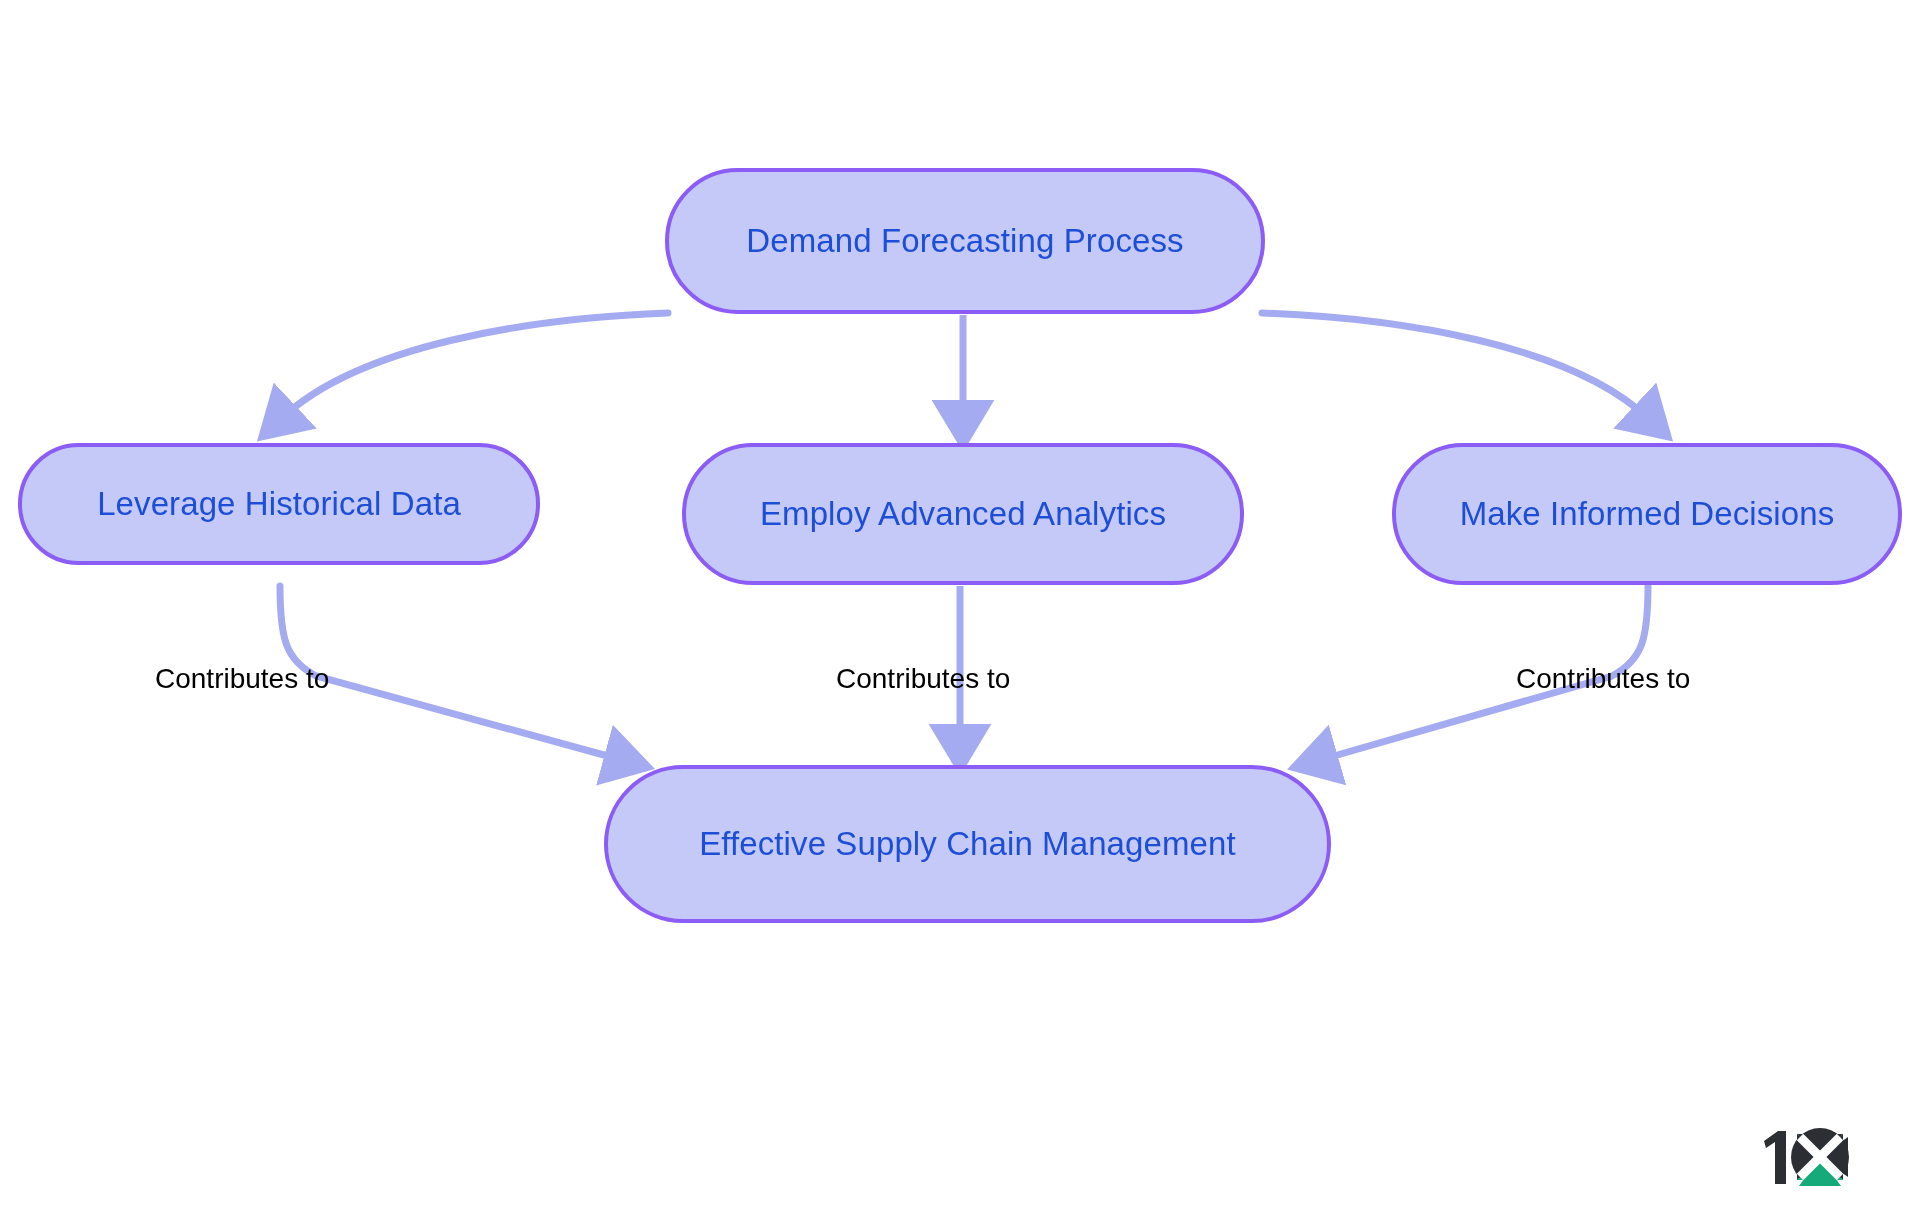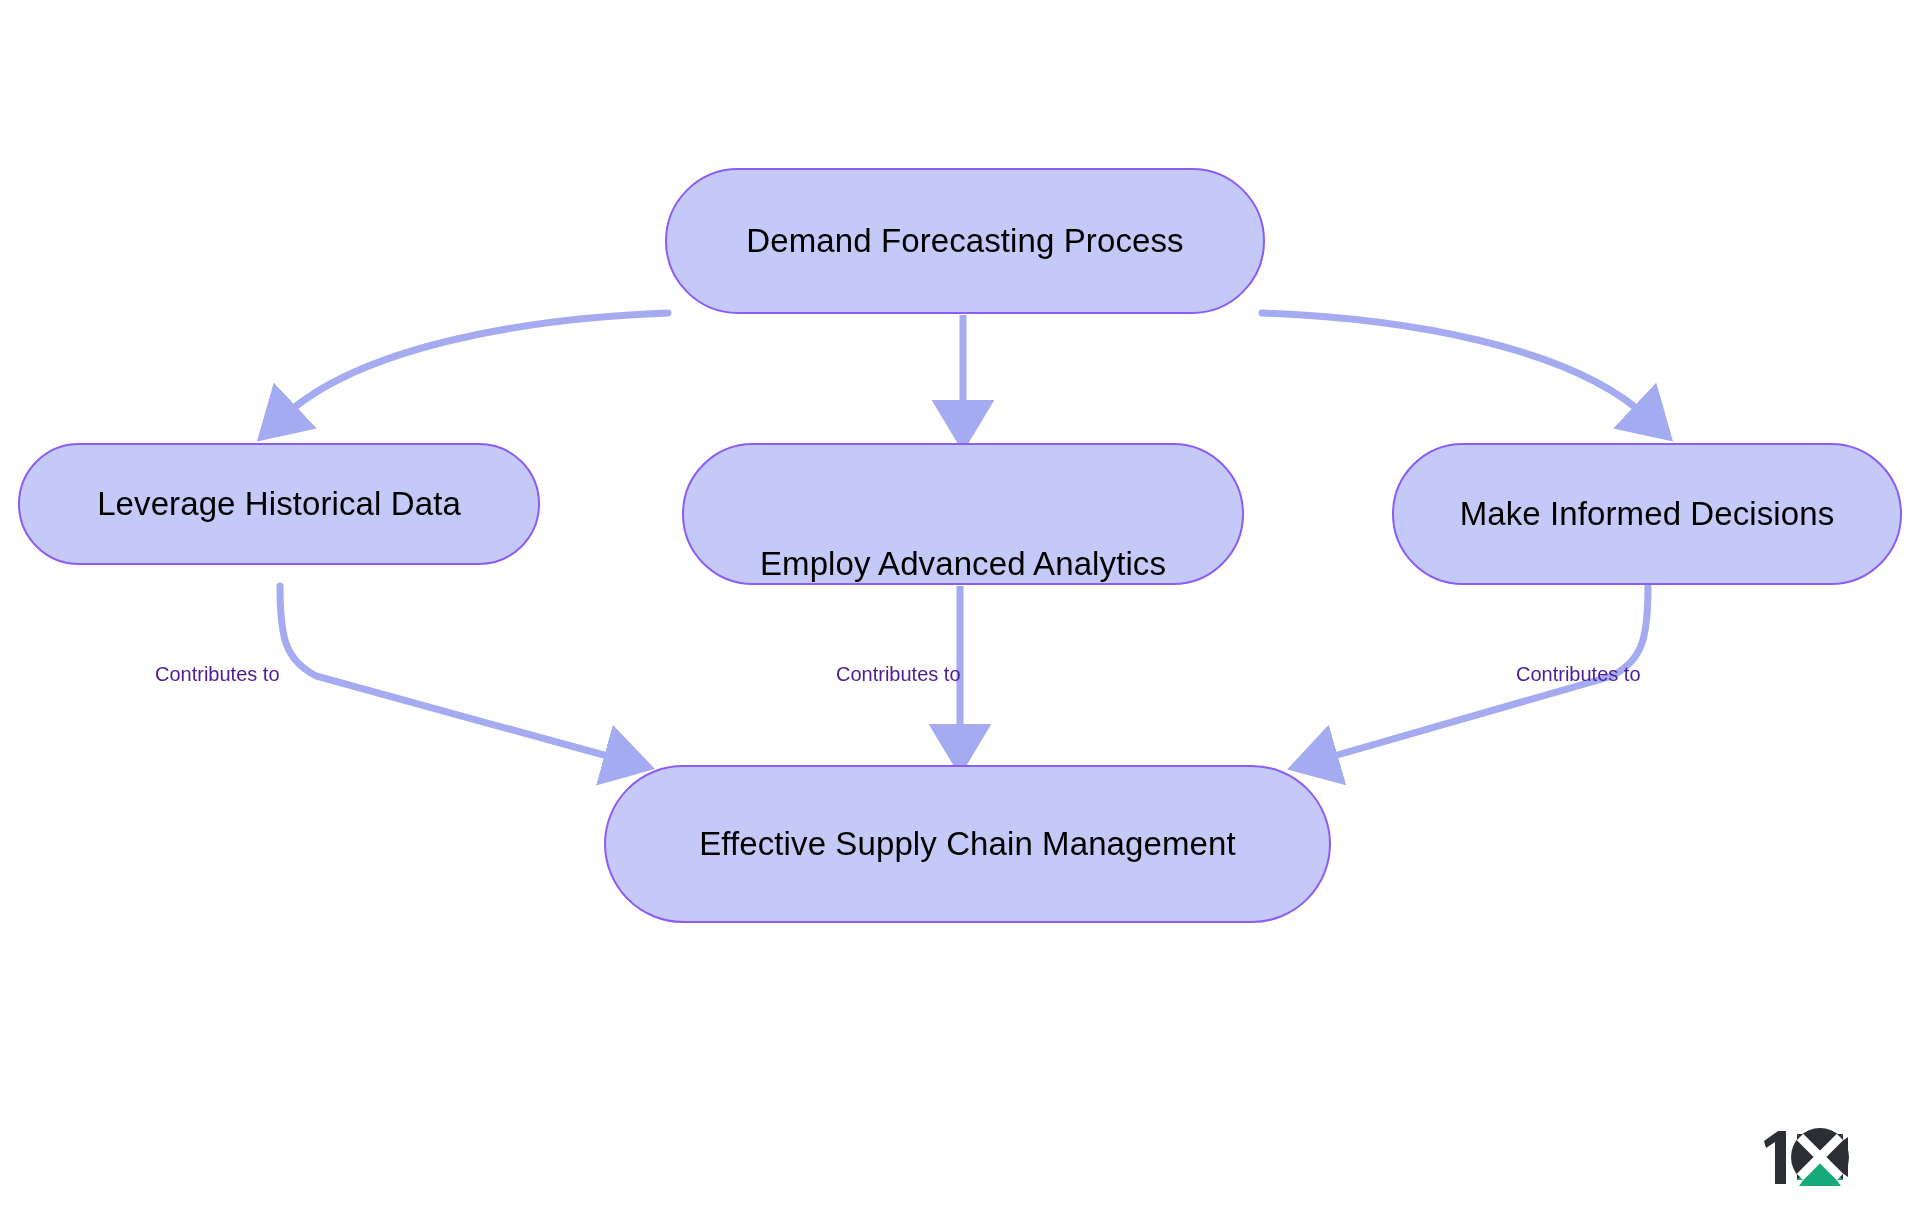--- a/index.html
+++ b/index.html
@@ -22,32 +22,32 @@
     width: 1920px;
     height: 1215px;
   }
   .node {
     position: absolute;
     box-sizing: border-box;
     display: flex;
     align-items: center;
     justify-content: center;
     background: #c5c9f7;
-    border: 2px solid #8b5cf6;
+    border: 4px solid #8b5cf6;
     border-radius: 80px;
-    color: #000000;
+    color: #1d4ed8;
     font-size: 33px;
     font-weight: 400;
     letter-spacing: 0.1px;
     white-space: nowrap;
   }
   .edge-label {
     position: absolute;
-    color: #4c1d95;
-    font-size: 20px;
+    color: #000000;
+    font-size: 28px;
     white-space: nowrap;
     background: transparent;
   }
   #logo {
     position: absolute;
     left: 1756px;
     top: 1124px;
     width: 104px;
     height: 64px;
   }
@@ -78,21 +78,21 @@
   </svg>
 
   <div class="node" style="left:665px; top:168px; width:600px; height:146px;">
     <span>Demand Forecasting Process</span>
   </div>
 
   <div class="node" style="left:18px; top:443px; width:522px; height:122px;">
     <span>Leverage Historical Data</span>
   </div>
 
-  <div class="node" style="left:682px; top:443px; width:562px; height:142px;align-items:flex-end;">
+  <div class="node" style="left:682px; top:443px; width:562px; height:142px;">
     <span>Employ Advanced Analytics</span>
   </div>
 
   <div class="node" style="left:1392px; top:443px; width:510px; height:142px;">
     <span>Make Informed Decisions</span>
   </div>
 
   <div class="node" style="left:604px; top:765px; width:727px; height:158px;">
     <span>Effective Supply Chain Management</span>
   </div>

